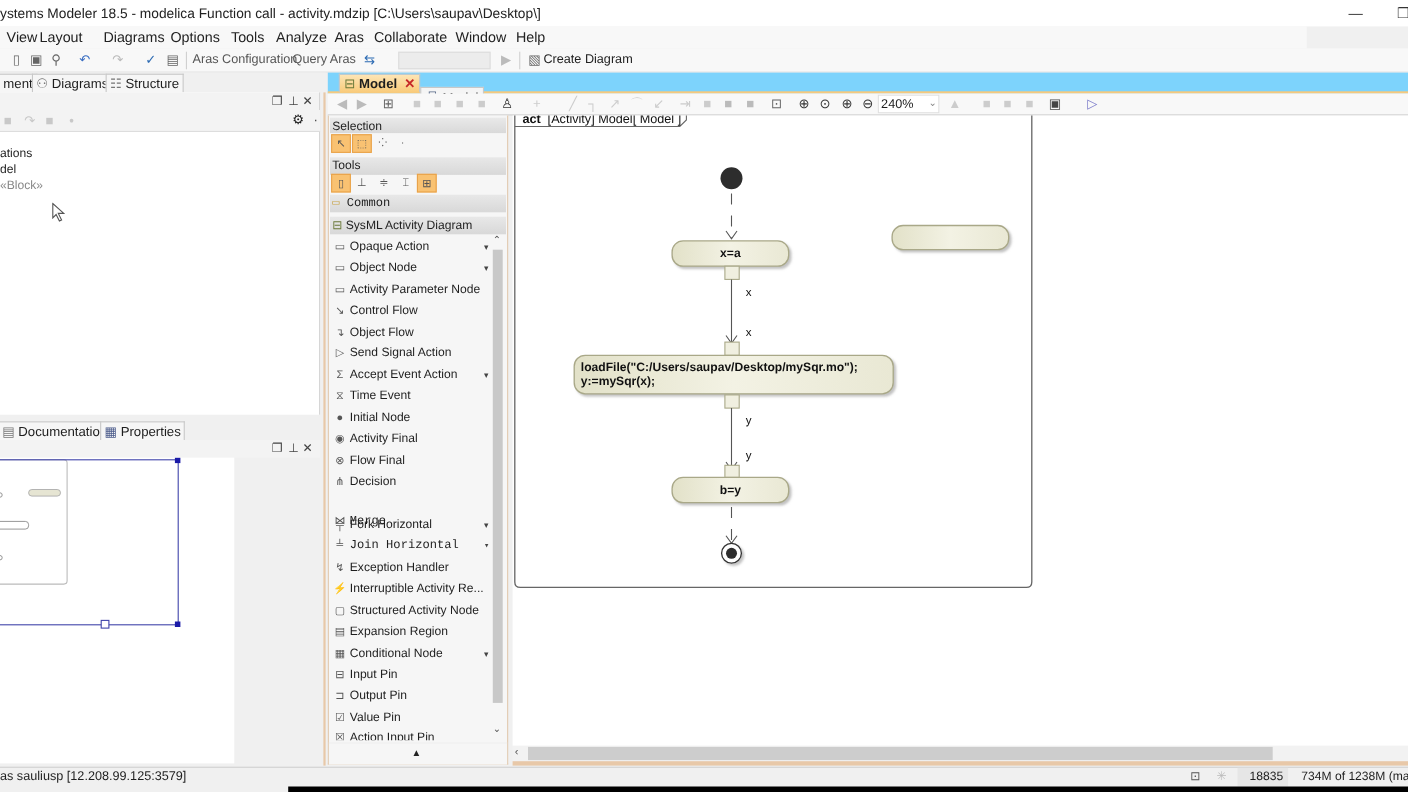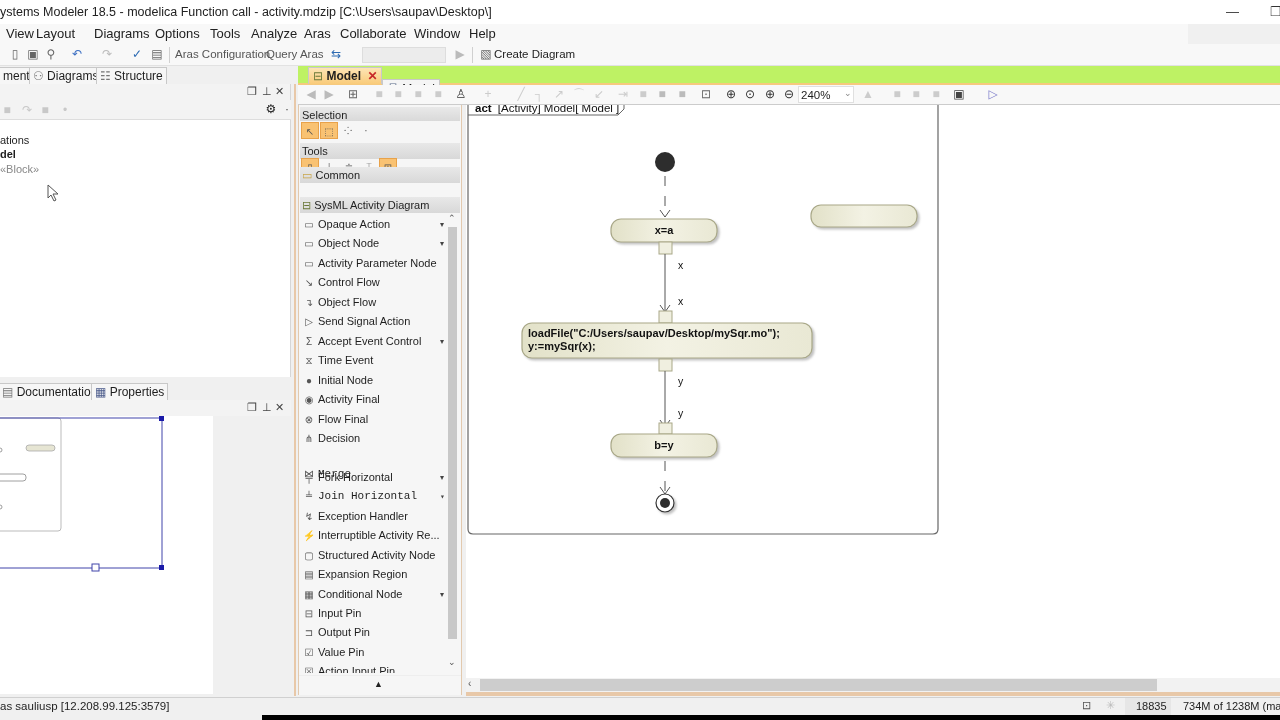--- a/index.html
+++ b/index.html
@@ -16,21 +16,21 @@
   .tbsep { position: absolute; top: 3px; width: 1px; height: 16px; background: #d0d0d0; }
   #left-tabs { position: absolute; left: 0; top: 66px; width: 296px; height: 18px; background: #f0f0f0; }
   .ltab { position: absolute; top: 1px; height: 17px; border: 1px solid #c8c8c8; border-bottom: none; background: #f6f6f6; font-size: 12px; padding: 1px 3px 0 3px; white-space: nowrap; }
   #left-panel { position: absolute; left: 0; top: 84px; width: 291px; height: 293px; background: #fff; border-right: 1px solid #d6d6d6; }
   .panelhdr { position: absolute; left: 0; width: 100%; height: 16px; background: #f3f3f3; }
   .panelctl { position: absolute; top: 1px; font-size: 11px; color: #444; }
   .tree-item { position: absolute; font-size: 11px; white-space: nowrap; }
   #bottom-tabs { position: absolute; left: 0; top: 382px; width: 296px; height: 18px; }
   #bottom-panel { position: absolute; left: 0; top: 400px; width: 291px; height: 294px; background: #f0f0f0; }
   #orange-divider { position: absolute; left: 292px; top: 84px; width: 4px; height: 612px; background: #f0f0f0; border-right: 2px solid #e8c8a8; }
-  #editor-tabs { position: absolute; left: 298px; top: 66px; width: 982px; height: 19px; background: #bef264; border-bottom: 2px solid #f6c97e; }
+  #editor-tabs { position: absolute; left: 298px; top: 66px; width: 982px; height: 19px; background: #7dd3fc; border-bottom: 2px solid #f6c97e; }
   .etab { position: absolute; top: 1px; height: 17px; font-size: 12px; padding: 1px 4px; white-space: nowrap; border: 1px solid #c8c8c8; border-bottom: none; }
   .etab.active { background: linear-gradient(#fde5b5, #f9cb7a); font-weight: bold; }
   #diagram-toolbar { position: absolute; left: 298px; top: 85px; width: 982px; height: 20px; background: #f8f8f8; border-bottom: 1px solid #ccc; }
   #palette { position: absolute; left: 298px; top: 105px; width: 164px; height: 590px; background: #f6f6f6; border: 1px solid #e2c9ae; border-top: none; }
   .pal-section { position: absolute; left: 1px; width: 160px; height: 16px; background: linear-gradient(#e8e8e8, #d8d8d8); font-size: 11px; padding-left: 2px; line-height: 16px; }
   .pal-item { position: absolute; left: 4px; height: 19px; width: 142px; font-size: 11px; line-height: 19px; white-space: nowrap; }
   .pal-item .ic { display: inline-block; width: 12px; text-align: center; color: #555; margin-right: 3px; font-size: 10px; }
   .pal-item .arrow { position: absolute; left: 137px; top: 0; font-size: 8px; color: #444; }
   .pal-btn { position: absolute; width: 18px; height: 17px; font-size: 10px; line-height: 17px; text-align: center; color: #555; }
   .pal-btn.on { background: #f9c272; border: 1px solid #e8a24a; }
@@ -97,21 +97,21 @@
   </div>
   <div class="abs" style="left:0; top:16px; width:291px; height:20px; background:#f3f3f3; border-bottom:1px solid #ddd;">
     <span class="tbicon" style="left:0; top:3px; color:#c8c8c8;">■</span>
     <span class="tbicon" style="left:20px; top:3px; color:#c8c8c8;">↷</span>
     <span class="tbicon" style="left:38px; top:3px; color:#c8c8c8;">■</span>
     <span class="tbicon" style="left:58px; top:3px; color:#c8c8c8;">•</span>
     <span class="tbicon" style="left:264px; top:2px; color:#222;">⚙</span>
     <span class="tbicon" style="left:280px; top:2px; color:#444;">·</span>
   </div>
   <span class="tree-item" style="left:0; top:50px;">ations</span>
-  <span class="tree-item" style="left:0; top:64px;font-weight:bold;">del</span>
+  <span class="tree-item" style="left:0; top:64px;">del</span>
   <span class="tree-item" style="left:0; top:79px; color:#888;">«Block»</span>
   <svg class="abs" style="left:47px; top:100px;" width="14" height="18">
     <path d="M1 1 L1 14 L4 11 L7 17 L9 16 L6 10 L11 10 Z" fill="#fff" stroke="#555" stroke-width="1"></path>
   </svg>
 </div>
 
 <div id="bottom-tabs">
   <span class="ltab" style="left:-1px; padding-left:2px;"><span style="color:#777;">▤ </span><span>Documentation</span></span>
   <span class="ltab" style="left:91px;"><span style="color:#4a5a8a;">▦ </span><span>Properties</span></span>
 </div>
@@ -191,30 +191,30 @@
   <span class="pal-btn on" style="left:2px; top:17px;">↖</span>
   <span class="pal-btn on" style="left:21px; top:17px;">⬚</span>
   <span class="pal-btn" style="left:40px; top:17px;">⁘</span>
   <span class="pal-btn" style="left:58px; top:17px;">·</span>
   <div class="pal-section" style="top:38px;"><span>Tools</span></div>
   <span class="pal-btn on" style="left:2px; top:53px;">▯</span>
   <span class="pal-btn" style="left:21px; top:53px;">⊥</span>
   <span class="pal-btn" style="left:41px; top:53px;">≑</span>
   <span class="pal-btn" style="left:61px; top:53px;">⌶</span>
   <span class="pal-btn on" style="left:80px; top:53px;">⊞</span>
-  <div class="pal-section" style="top:62px;"><span style="color:#c9a64b;">▭ </span><span>Common</span></div>
+  <div class="pal-section" style="top:72px;font-family:Liberation Mono, monospace;"><span style="color:#c9a64b;">▭ </span><span>Common</span></div>
   <div class="pal-section" style="top:92px;"><span style="color:#6b7a3a;">⊟ </span><span>SysML Activity Diagram</span></div>
   <div id="pal-items">
       <div class="pal-item" style="top: 110px;"><span class="ic">▭</span><span>Opaque Action</span><span class="arrow">▾</span></div>
       <div class="pal-item" style="top: 129.45px;"><span class="ic">▭</span><span>Object Node</span><span class="arrow">▾</span></div>
       <div class="pal-item" style="top: 148.9px;"><span class="ic">▭</span><span>Activity Parameter Node</span></div>
       <div class="pal-item" style="top: 168.35px;"><span class="ic">↘</span><span>Control Flow</span></div>
       <div class="pal-item" style="top: 187.8px;"><span class="ic">↴</span><span>Object Flow</span></div>
       <div class="pal-item" style="top: 207.25px;"><span class="ic">▷</span><span>Send Signal Action</span></div>
-      <div class="pal-item" style="top: 226.7px;"><span class="ic">Σ</span><span>Accept Event Control</span><span class="arrow">▾</span></div>
+      <div class="pal-item" style="top: 226.7px;"><span class="ic">Σ</span><span>Accept Event Action</span><span class="arrow">▾</span></div>
       <div class="pal-item" style="top: 246.15px;"><span class="ic">⧖</span><span>Time Event</span></div>
       <div class="pal-item" style="top: 265.6px;"><span class="ic">●</span><span>Initial Node</span></div>
       <div class="pal-item" style="top: 285.05px;"><span class="ic">◉</span><span>Activity Final</span></div>
       <div class="pal-item" style="top: 304.5px;"><span class="ic">⊗</span><span>Flow Final</span></div>
       <div class="pal-item" style="top: 323.95px;"><span class="ic">⋔</span><span>Decision</span></div>
       <div class="pal-item" style="top: 360px; font-family: Liberation Mono, monospace;"><span class="ic">⋈</span><span>Merge</span></div>
       <div class="pal-item" style="top: 362.85px;"><span class="ic">╤</span><span>Fork Horizontal</span><span class="arrow">▾</span></div>
       <div class="pal-item" style="top: 382.3px; font-family: Liberation Mono, monospace;"><span class="ic">╧</span><span>Join Horizontal</span><span class="arrow">▾</span></div>
       <div class="pal-item" style="top: 401.75px;"><span class="ic">↯</span><span>Exception Handler</span></div>
       <div class="pal-item" style="top: 421.2px;"><span class="ic">⚡</span><span>Interruptible Activity Re...</span></div>

